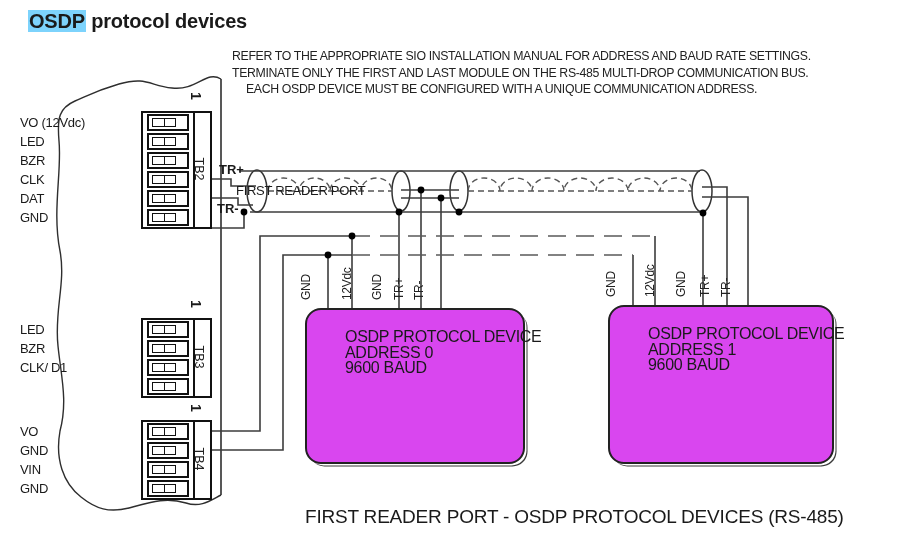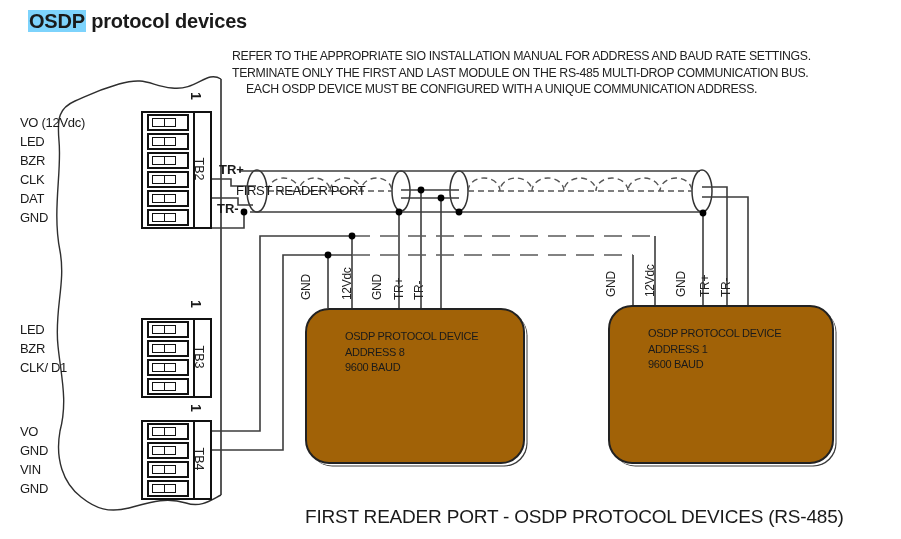--- a/index.html
+++ b/index.html
@@ -30,23 +30,23 @@
   .screw .inner{height:7px;border:1.5px solid #111;margin:0 4px 0 3px;flex:0 0 22px;display:flex;}
   .screw .inner span{flex:1;}
   .screw .inner span:last-child{border-left:1.5px solid #111;}
   .tb .strip{width:15px;border-left:2px solid #111;position:relative;}
   .tbname{position:absolute;font-size:12.5px;color:#222;transform:rotate(90deg);white-space:nowrap;}
   .pin1{position:absolute;font-size:14px;font-weight:bold;transform:rotate(90deg);}
   
   .vlabel{position:absolute;font-size:12px;line-height:14px;white-space:nowrap;letter-spacing:-0.3px;
           transform:rotate(-90deg);transform-origin:left bottom;color:#222;}
   
-  .device{position:absolute;border:2.5px solid #222;border-radius:24px;background:#a16207;
+  .device{position:absolute;border:2.5px solid #222;border-radius:16px;background:#d946ef;
           box-shadow:2.5px 2.5px 0 -1px #ffffff, 3.5px 3.5px 0 -1px #3a3a3a;
-          font-size:11px;line-height:15.5px;letter-spacing:-0.3px;}
+          font-size:16px;line-height:15.5px;letter-spacing:-0.3px;}
   .device .txt{padding:19px 0 0 38px;white-space:nowrap;}
   svg{position:absolute;left:0;top:0;}
 </style>
 </head>
 <body>
 
 <svg width="901" height="539" viewBox="0 0 901 539">
 
   <path d="M221,79 C206,70 197,91 172,88 C150,86 147,76 119,84
            C95,91 87,96 75,101 C59,108 57,118 59,141 C62,171 52,211 60,251
@@ -297,21 +297,21 @@
 
 <div class="vlabel" style="left:618px;top:283px;">GND</div>
 <div class="vlabel" style="left:657px;top:283px;">12Vdc</div>
 <div class="vlabel" style="left:688px;top:283px;">GND</div>
 <div class="vlabel" style="left:712px;top:283px;">TR+</div>
 <div class="vlabel" style="left:733px;top:283px;">TR-</div>
 
 <div class="device" style="left:305px;top:308px;width:216px;height:152px;">
   <div class="txt">
     <div>OSDP PROTOCOL DEVICE</div>
-    <div>ADDRESS 8</div>
+    <div>ADDRESS 0</div>
     <div>9600 BAUD</div>
   </div>
 </div>
 
 <div class="device" style="left:608px;top:305px;width:222px;height:155px;">
   <div class="txt">
     <div>OSDP PROTOCOL DEVICE</div>
     <div>ADDRESS 1</div>
     <div>9600 BAUD</div>
   </div>

